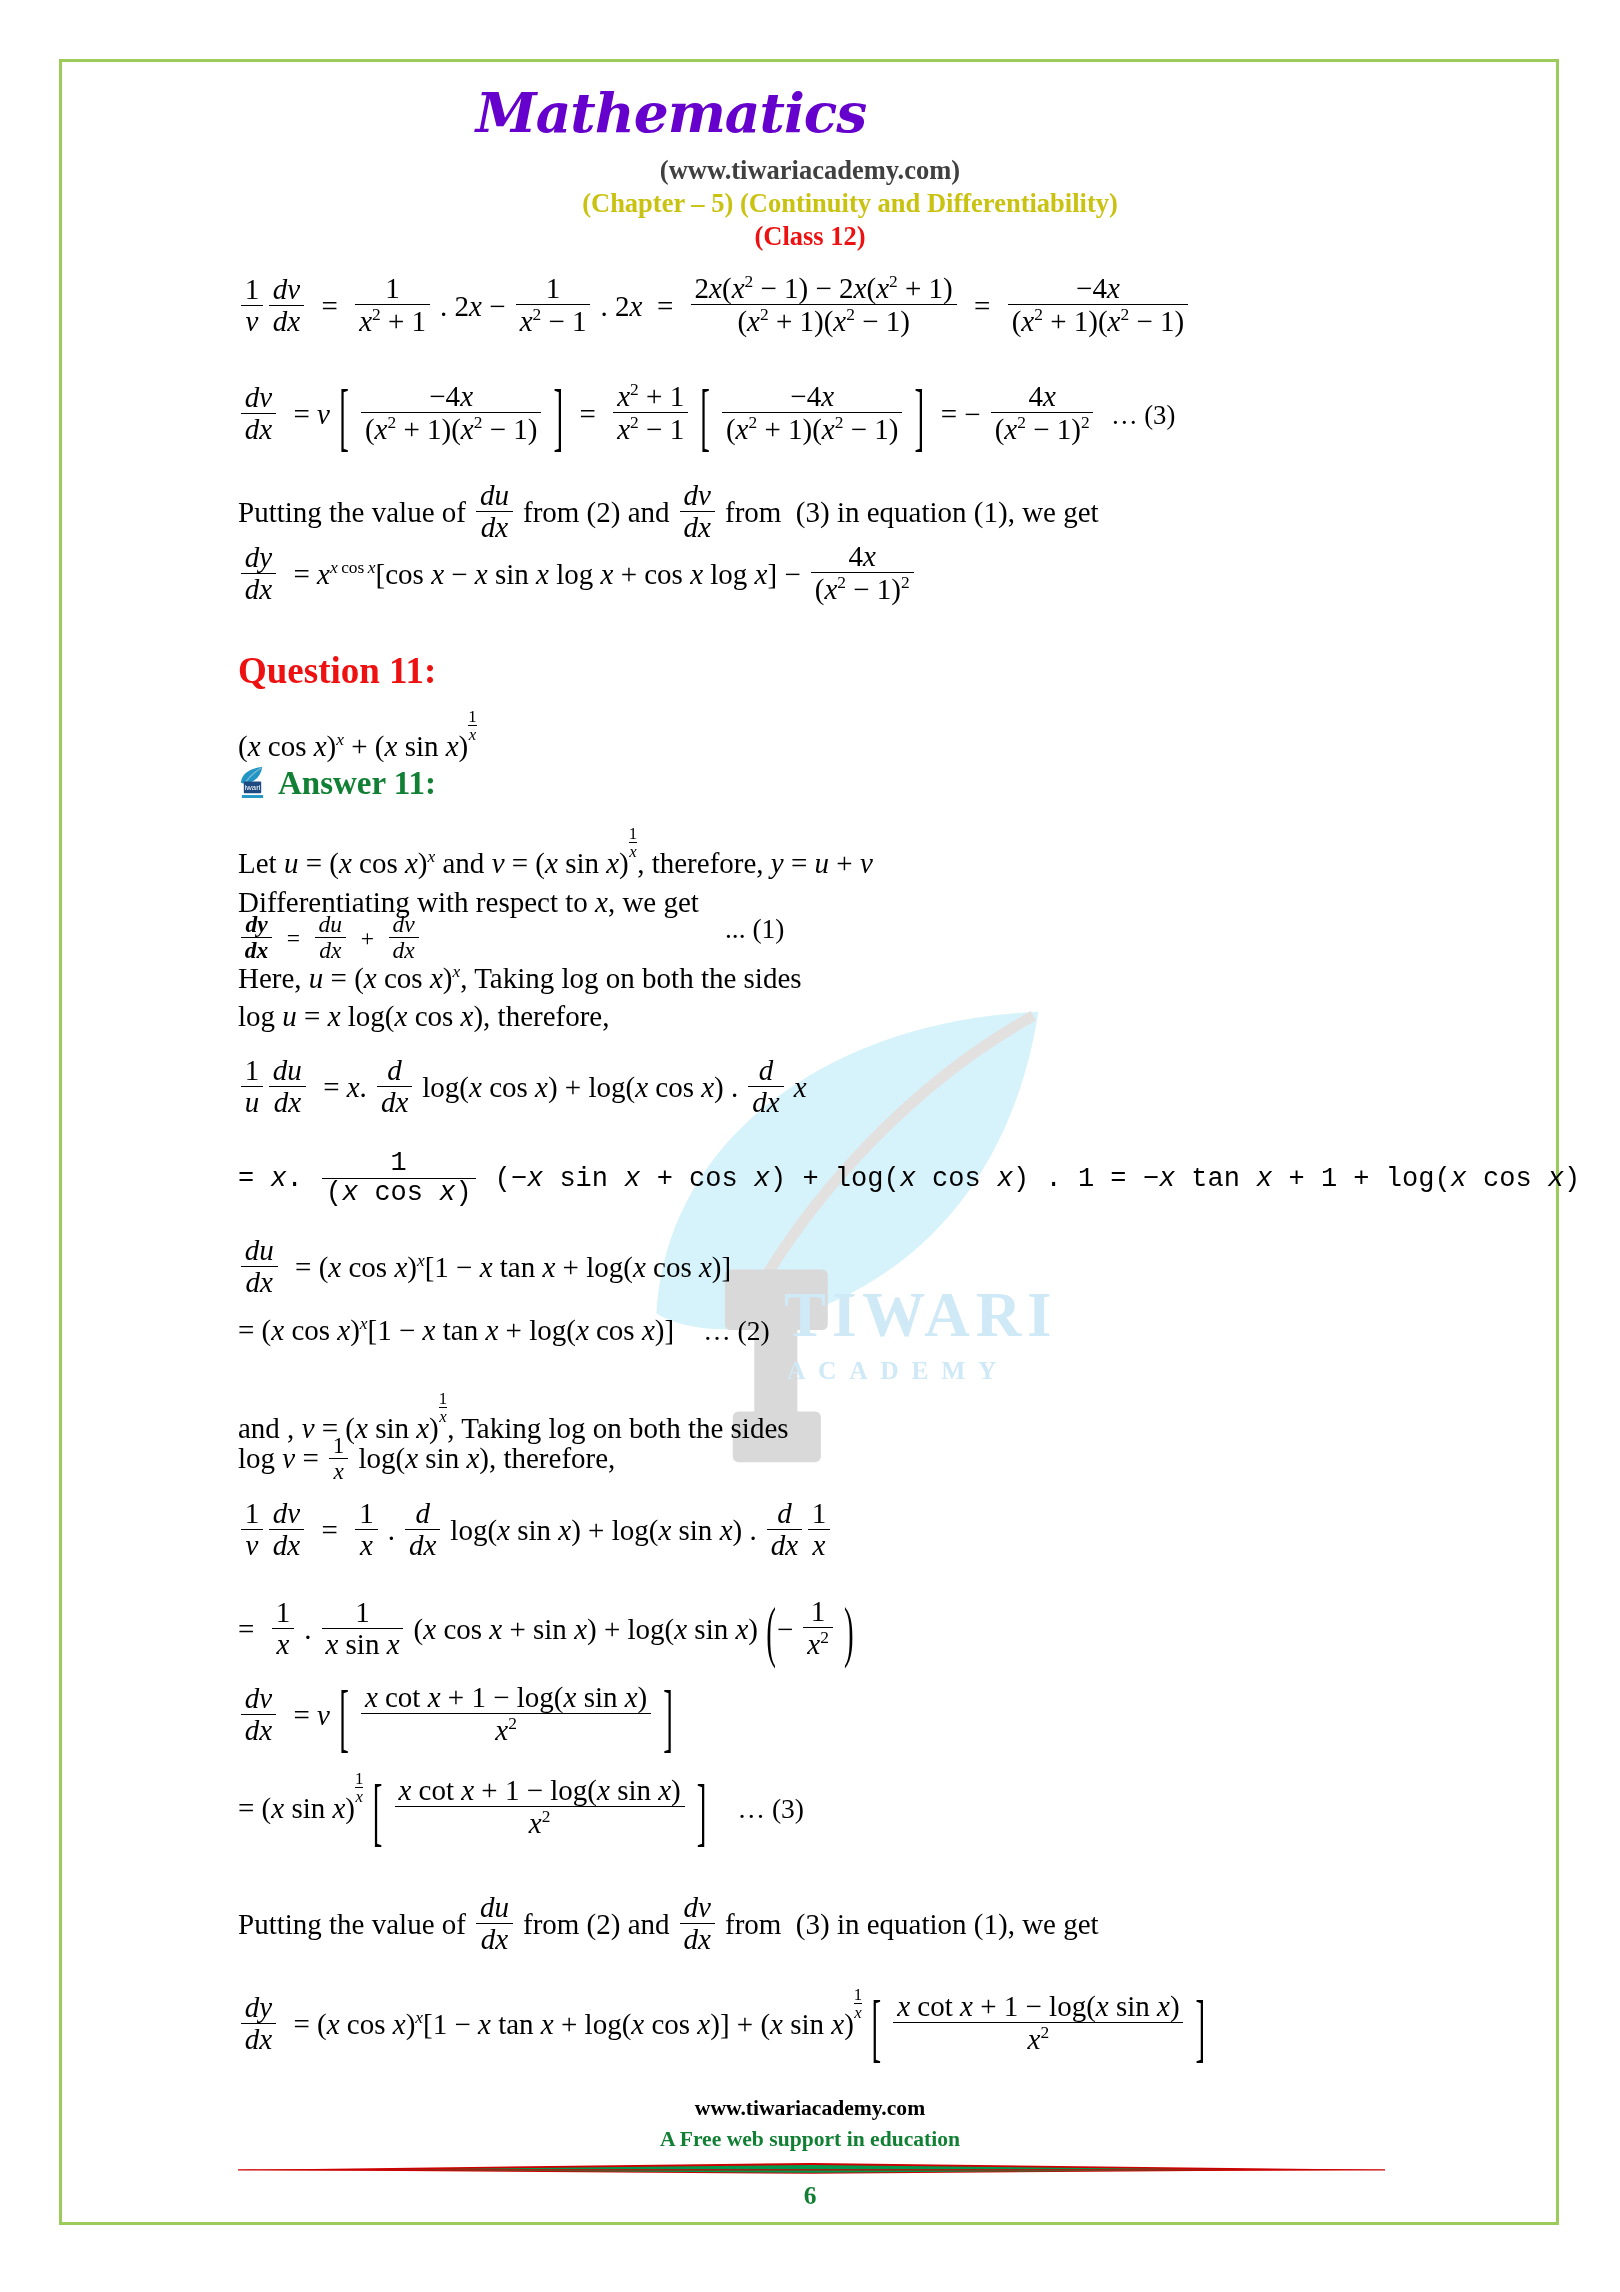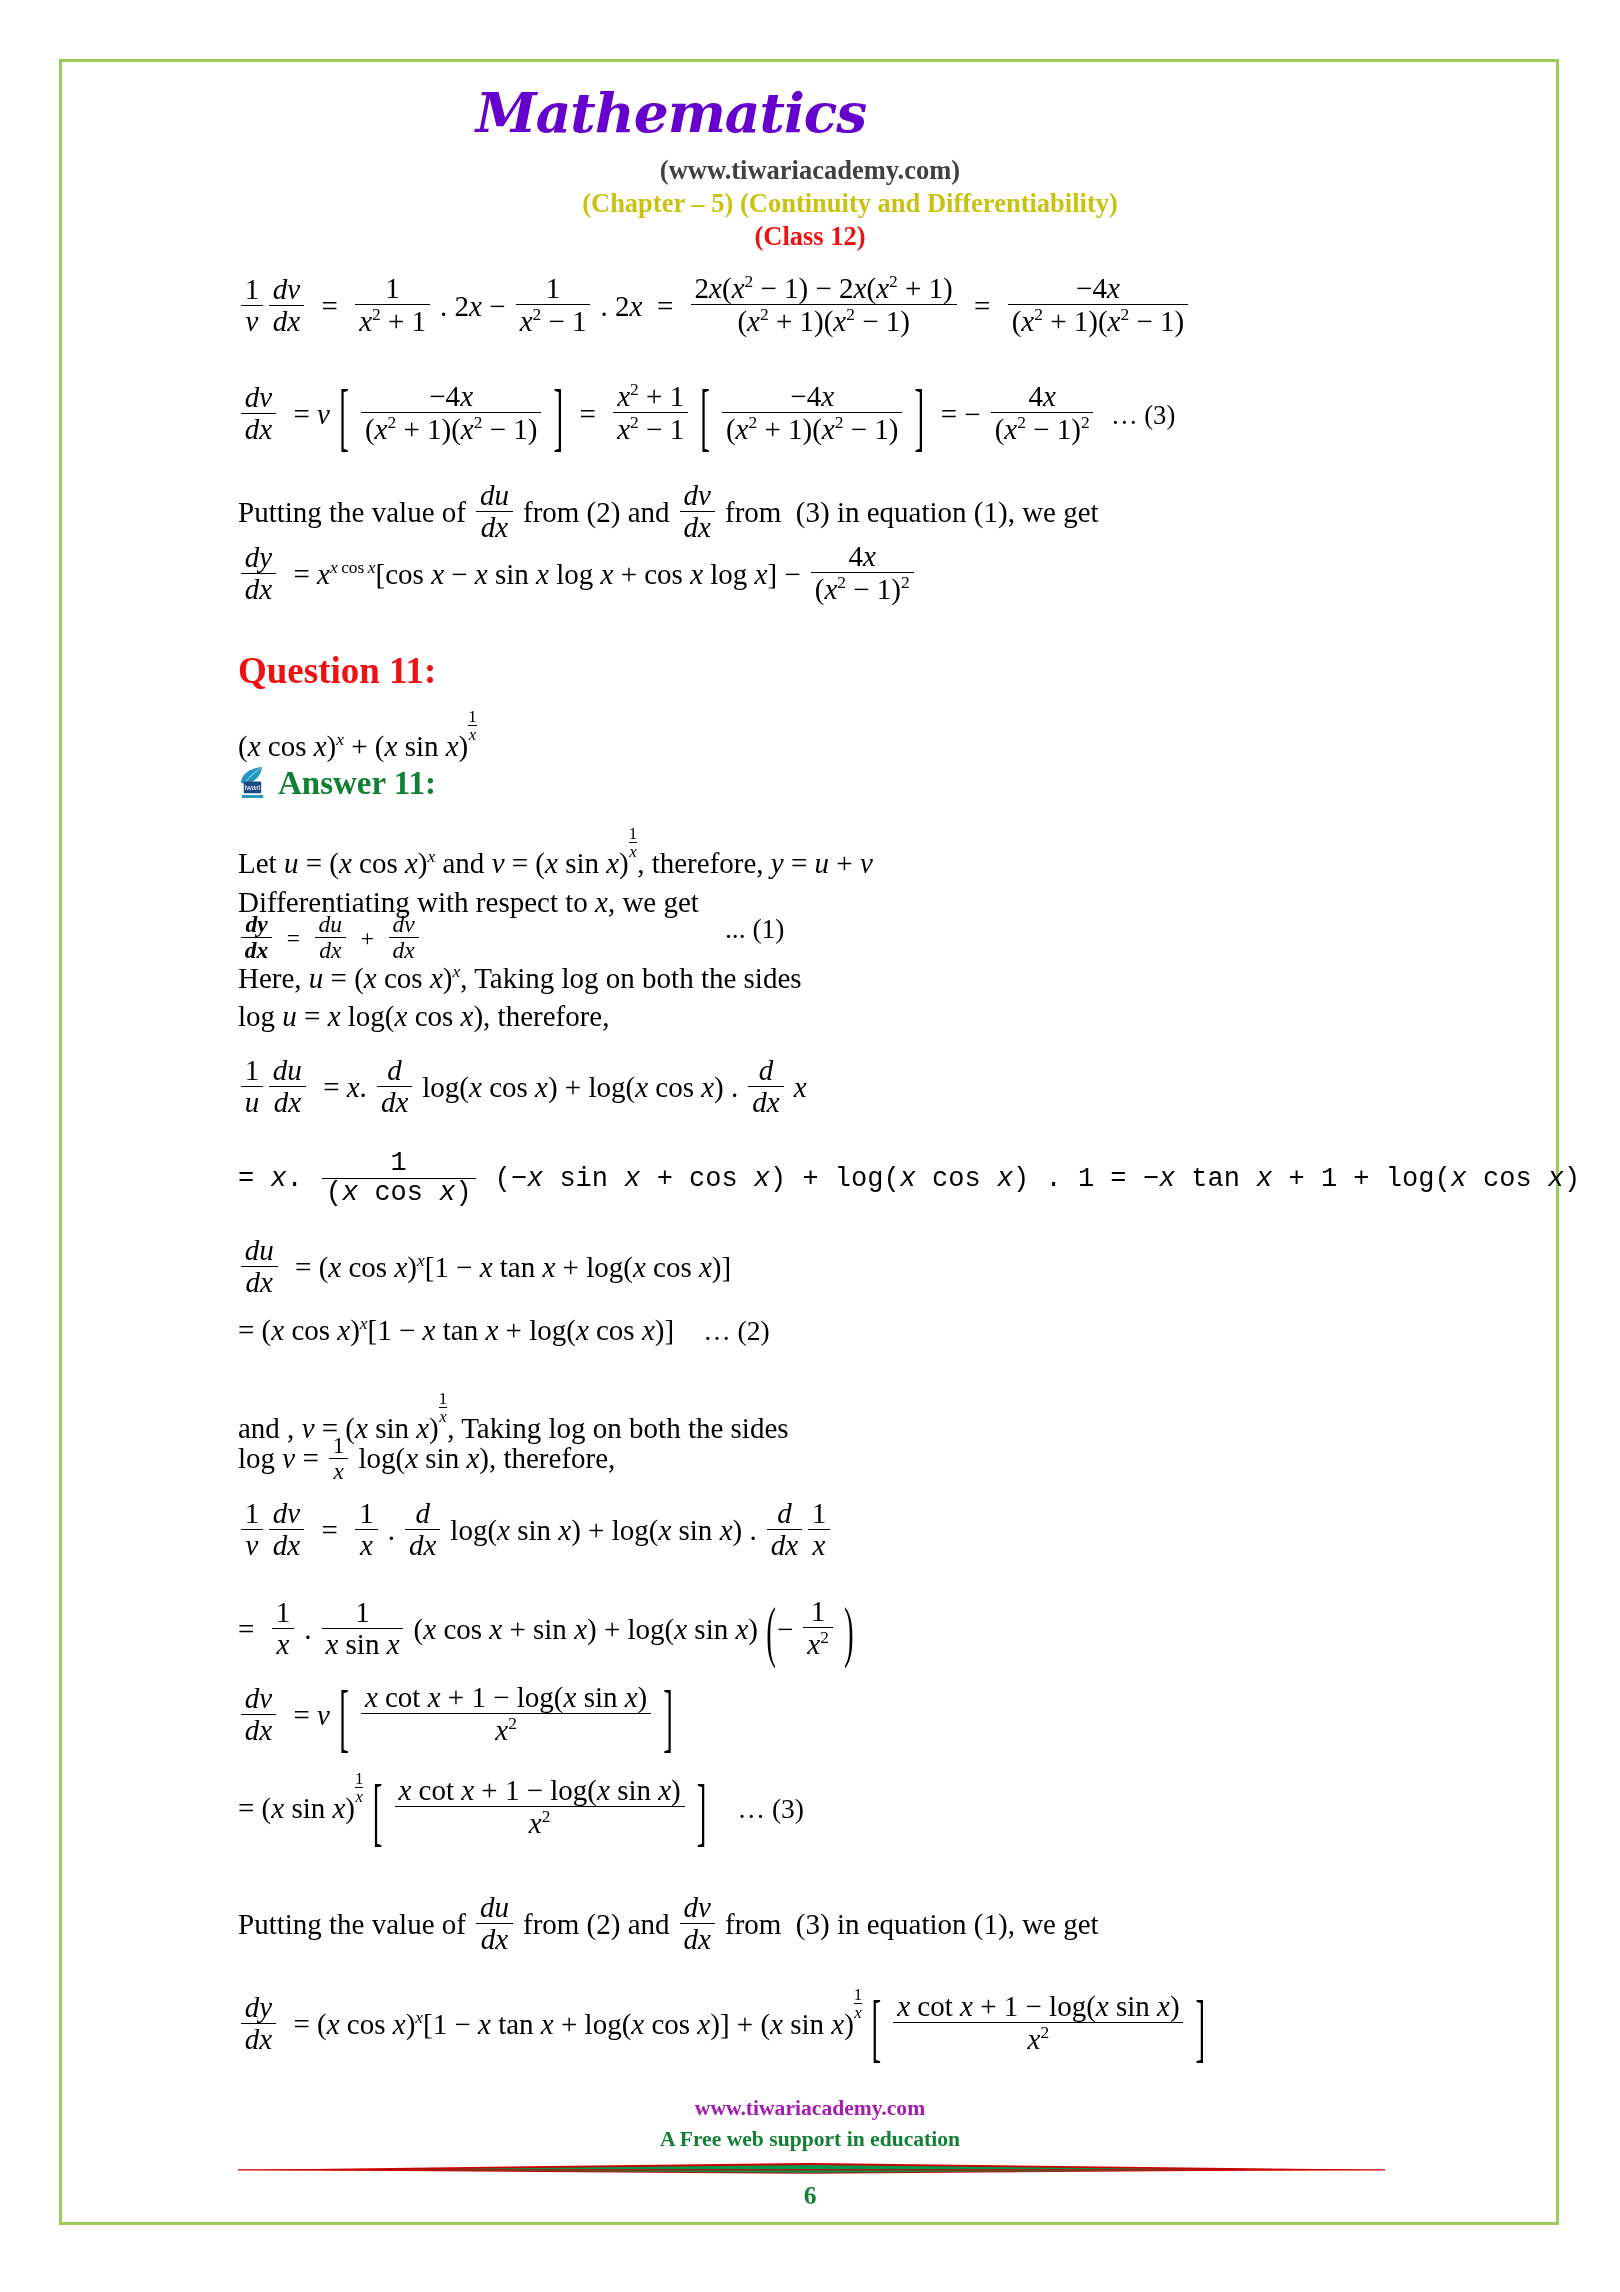--- a/index.html
+++ b/index.html
@@ -207,21 +207,21 @@
 
   
   .ft-site {
     position: absolute;
     left: 0; top: 2096px;
     width: 1620px;
     text-align: center;
     font-family: "Liberation Serif", serif;
     font-weight: bold;
     font-size: 21.6px;
-    color: #a21caf;
+    color: #000000;
   }
   .ft-tag {
     position: absolute;
     left: 0; top: 2127px;
     width: 1620px;
     text-align: center;
     font-family: "Liberation Serif", serif;
     font-weight: bold;
     font-size: 21.6px;
     color: #128034;
@@ -244,20 +244,31 @@
     color: #128034;
   }
 </style>
 </head>
 <body>
 
 <div id="page">
 
   <div id="page-border"></div>
 
+  <div id="watermark">
+    <svg width="568" height="549" viewBox="0 0 580 560">
+      <path d="M30 330 C 40 150, 210 30, 420 22 C 400 150, 330 290, 150 340 C 100 352, 55 345, 30 330 Z" fill="#d6f2fb"></path>
+      <path d="M415 26 C 300 90, 190 200, 120 330" stroke="#e3e0e0" stroke-width="11" fill="none"></path>
+      <rect x="130" y="300" width="44" height="150" fill="#d9d9d9"></rect>
+      <rect x="100" y="285" width="105" height="62" rx="6" fill="#d9d9d9"></rect>
+      <rect x="108" y="430" width="90" height="52" rx="6" fill="#d9d9d9"></rect>
+    </svg>
+    <div class="wm-text">TIWARI</div>
+    <div class="wm-sub">ACADEMY</div>
+  </div>
 
   <div id="content">
 
     <div class="hdr-title">Mathematics</div>
     <div class="hdr-site">(www.tiwariacademy.com)</div>
     <div class="hdr-chapter">(Chapter – 5) (Continuity and Differentiability)</div>
     <div class="hdr-class">(Class 12)</div>
 
     <div class="mathline" style="left:238px; top:272px; font-size:29px;">
       <span class="frac"><span class="num">1</span><span class="den it">v</span></span><span class="frac"><span class="num it">dv</span><span class="den it">dx</span></span>

